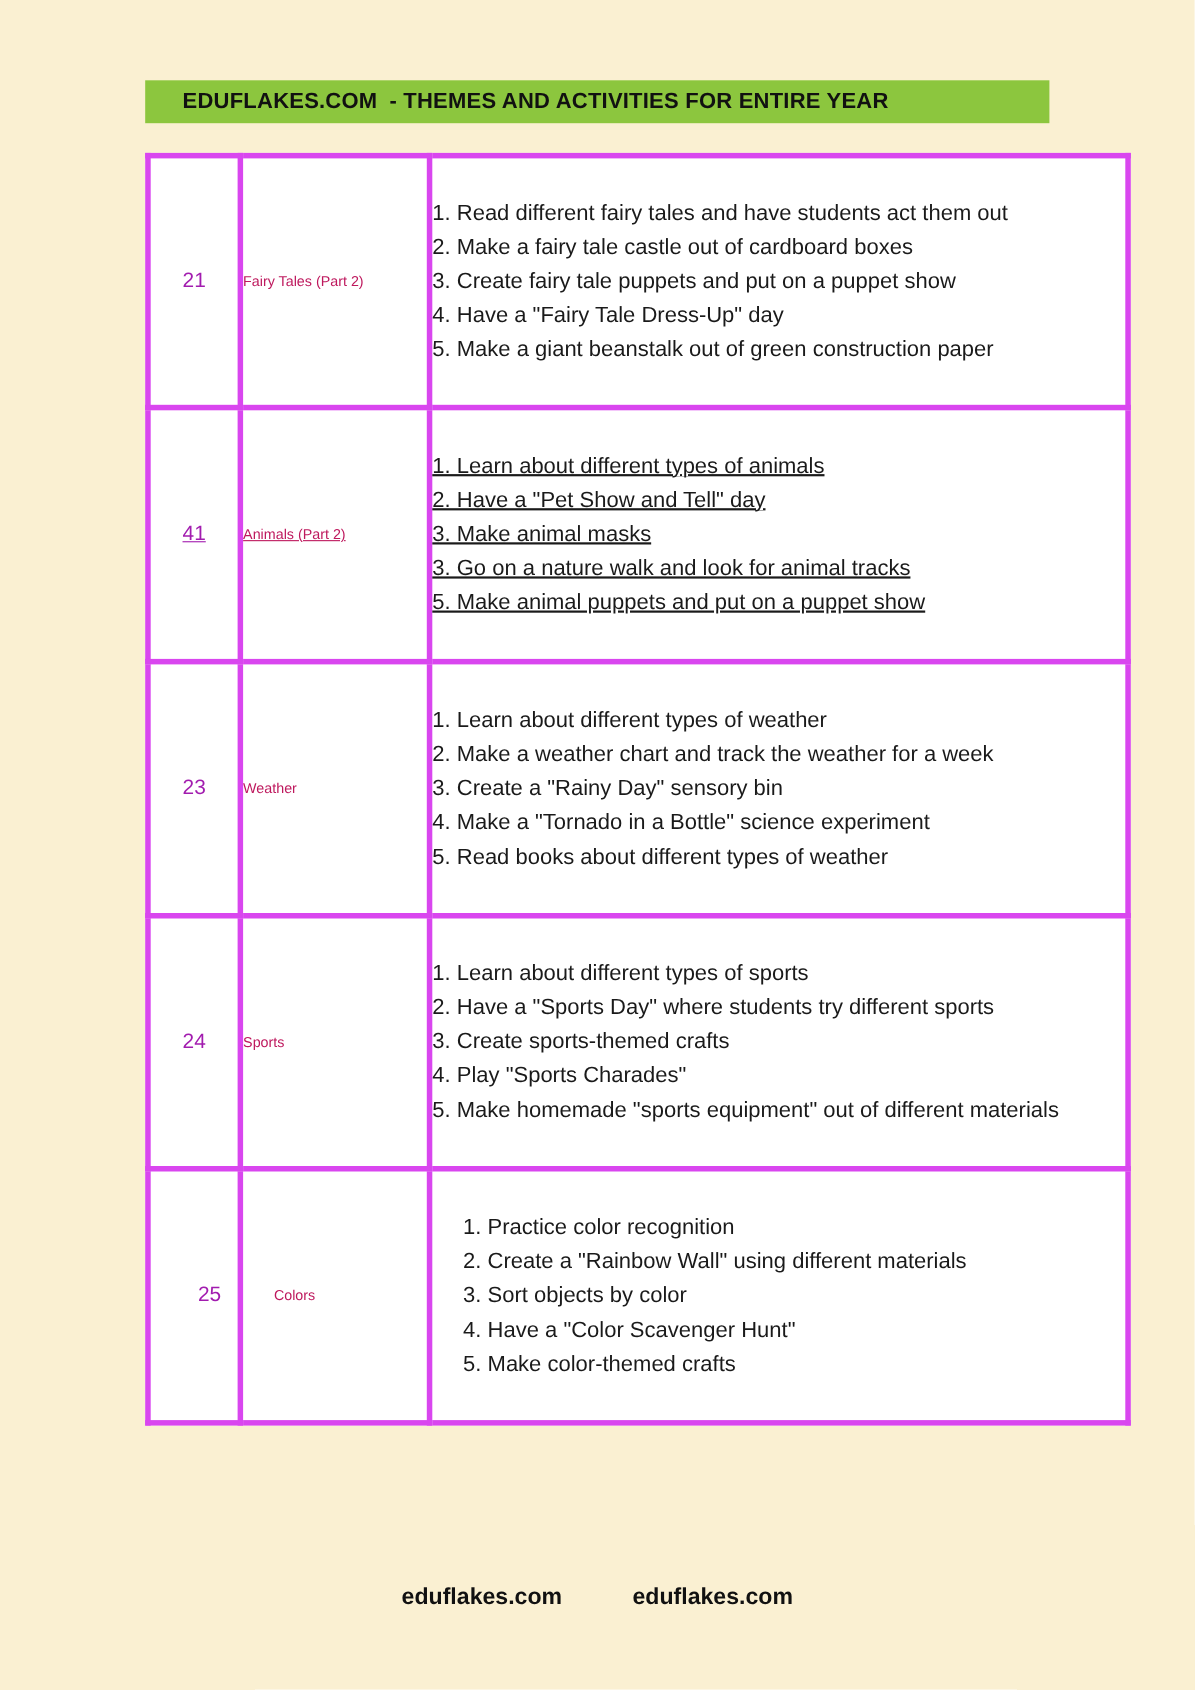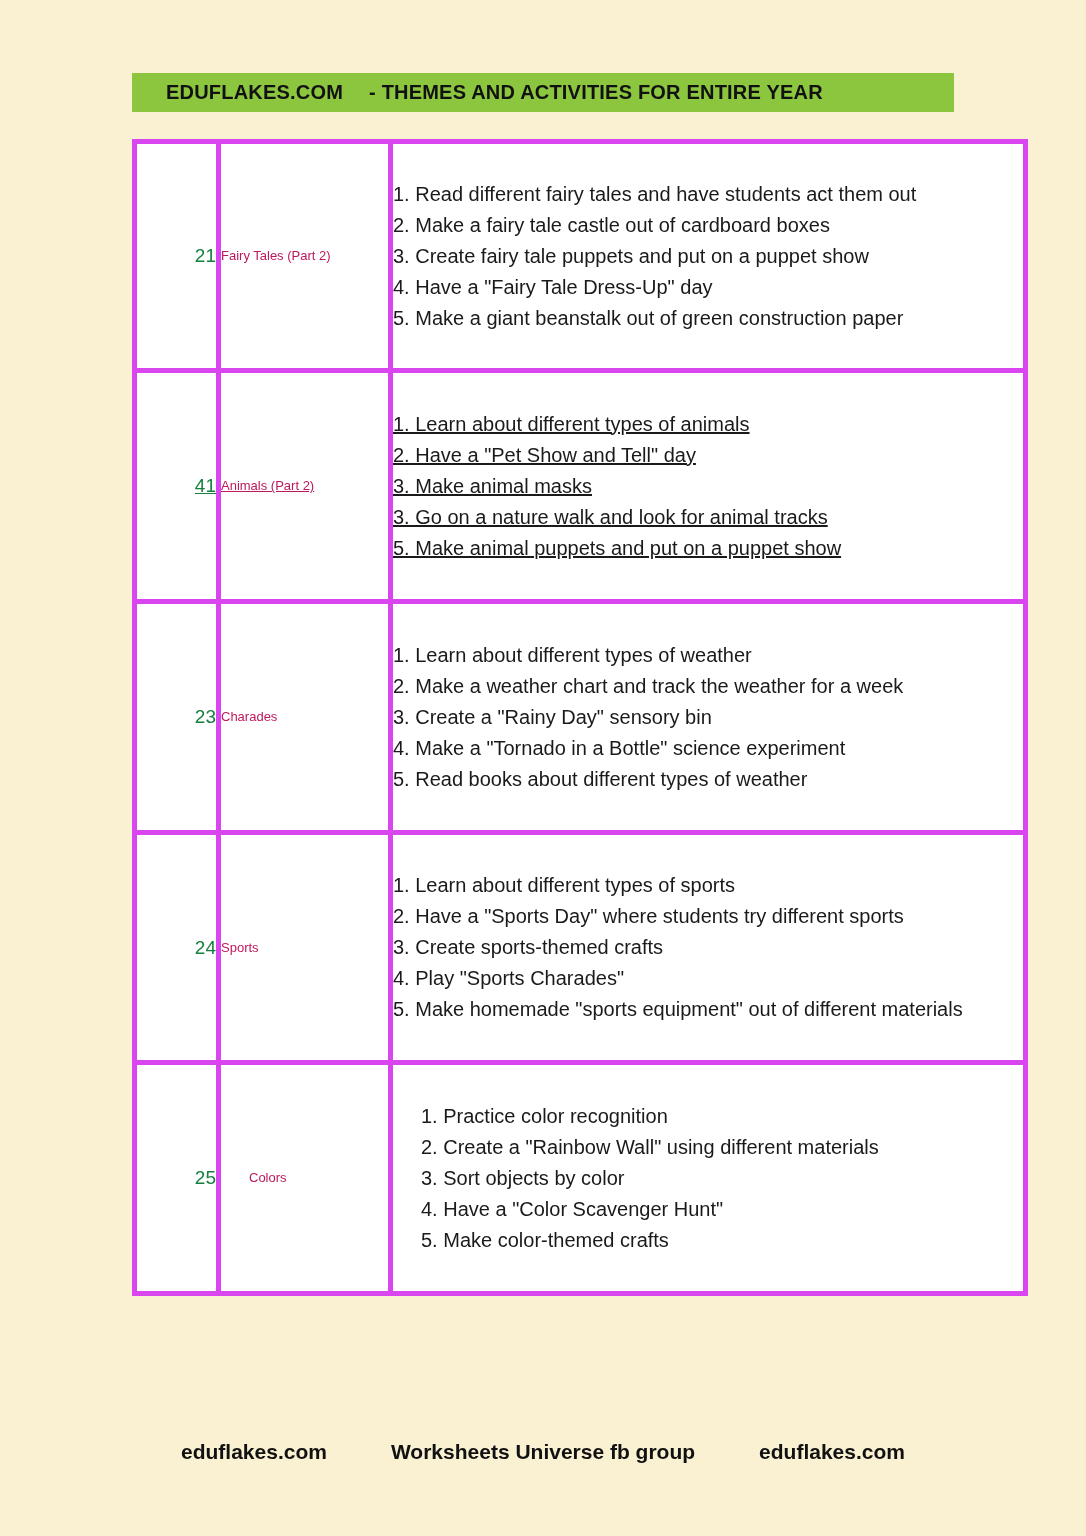--- a/index.html
+++ b/index.html
@@ -41,21 +41,21 @@
     letter-spacing: 0.2px;
     color: #111111;
     white-space: pre;
   }
   .header-banner .subtitle {
     font-size: 20px;
     font-weight: bold;
     letter-spacing: 0.2px;
     color: #111111;
     white-space: pre;
-    margin-left: 26px;
+    margin-left: 11px;
   }
 
   
   .themes-table {
     position: absolute;
     left: 132px;
     top: 139px;
     width: 891px;
     border-collapse: collapse;
     table-layout: fixed;
@@ -66,23 +66,23 @@
     background: #ffffff;
     vertical-align: middle;
     padding: 0;
   }
   .col-num   { width: 84px; }
   .col-theme { width: 172px; }
   .col-acts  { width: 635px; }
 
   .cell-num {
     font-size: 19px;
-    text-align: right;
+    text-align: center;
     padding: 0 0 0 18px;
-    color: #15803d;
+    color: #a21caf;
   }
   .cell-theme {
     font-size: 13px;
     padding: 0 10px 0 12px;
     line-height: 1.35;
     color: #be185d;
   }
   .cell-acts {
     font-size: 20px;
     padding: 10px 8px 10px 14px;
@@ -153,21 +153,21 @@
           <div class="act-line">1. Learn about different types of animals</div>
           <div class="act-line">2. Have a "Pet Show and Tell" day</div>
           <div class="act-line">3. Make animal masks</div>
           <div class="act-line">3. Go on a nature walk and look for animal tracks</div>
           <div class="act-line">5. Make animal puppets and put on a puppet show</div>
         </td>
       </tr>
 
       <tr class="row-23">
         <td class="cell-num">23</td>
-        <td class="cell-theme">Charades</td>
+        <td class="cell-theme">Weather</td>
         <td class="cell-acts">
           <div class="act-line">1. Learn about different types of weather</div>
           <div class="act-line">2. Make a weather chart and track the weather for a week</div>
           <div class="act-line">3. Create a "Rainy Day" sensory bin</div>
           <div class="act-line">4. Make a "Tornado in a Bottle" science experiment</div>
           <div class="act-line">5. Read books about different types of weather</div>
         </td>
       </tr>
 
       <tr class="row-24">
@@ -192,17 +192,16 @@
           <div class="act-line">4. Have a "Color Scavenger Hunt"</div>
           <div class="act-line">5. Make color-themed crafts</div>
         </td>
       </tr>
 
     </tbody>
   </table>
 
   <div class="footer">
     <span class="slot">eduflakes.com</span>
-    <span class="slot">Worksheets Universe fb group</span>
     <span class="slot">eduflakes.com</span>
   </div>
 
 </div>
 
 </body></html>

